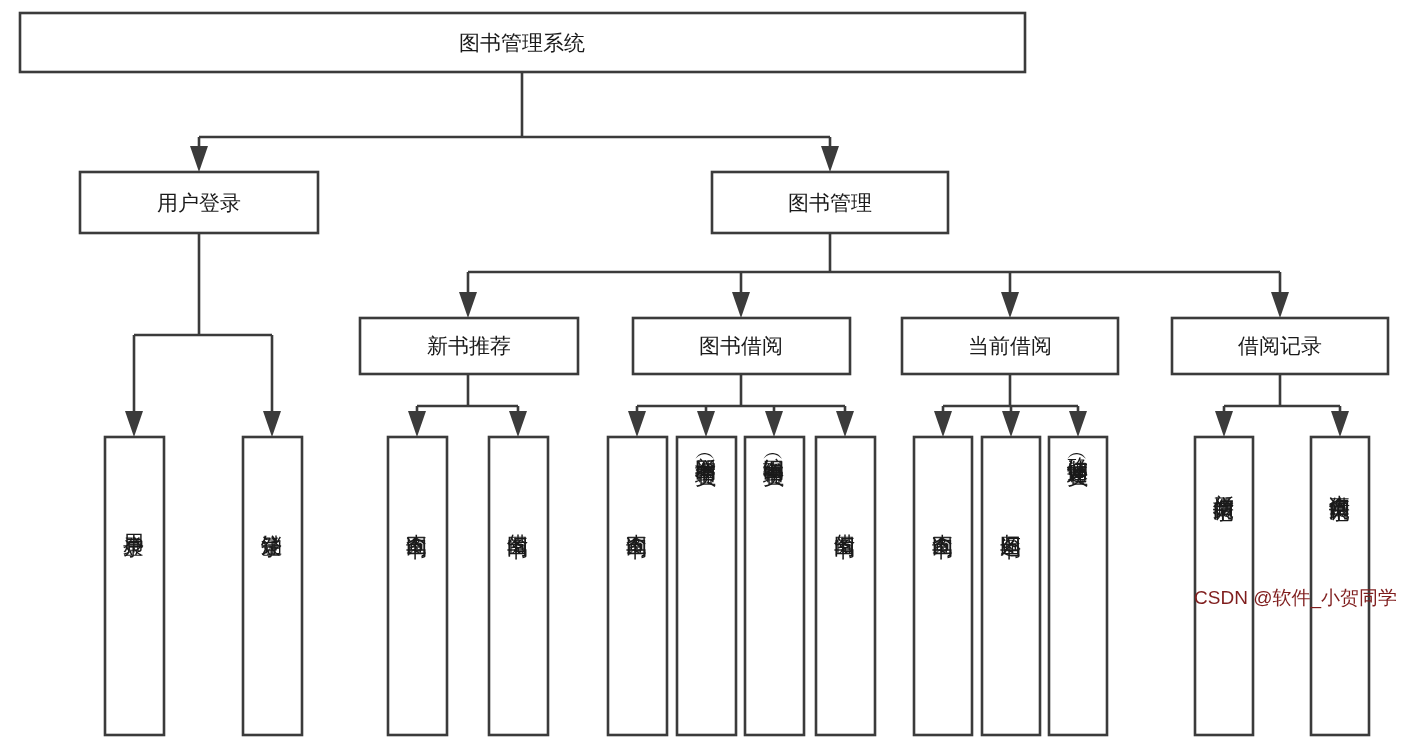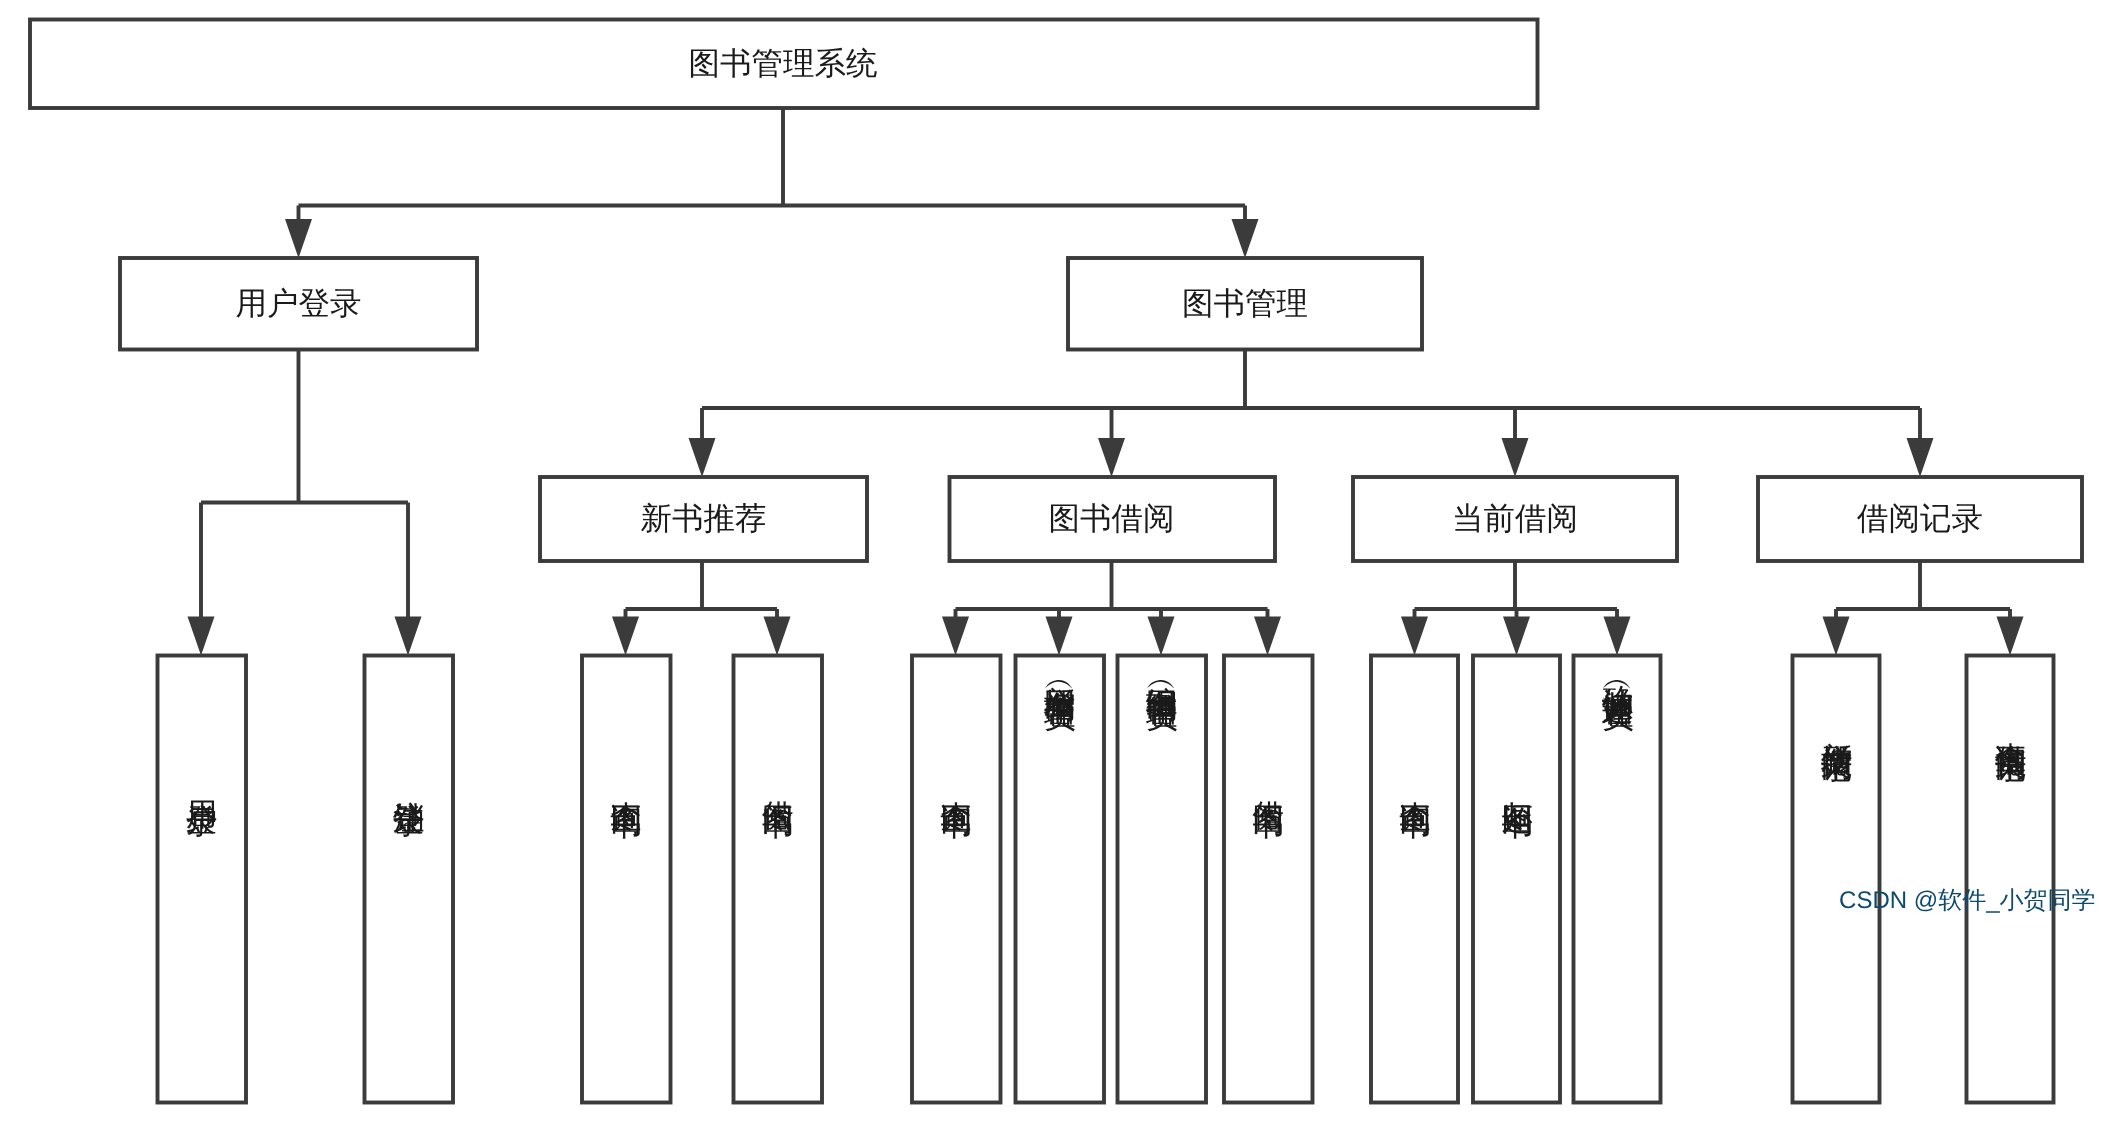--- a/index.html
+++ b/index.html
@@ -53,22 +53,22 @@
   }
   .arrow-head {
     fill: #3b3b3b;
     stroke: none;
   }
   .watermark {
     position: absolute;
     right: 8px;
     bottom: 6px;
     font-family: "Liberation Sans", "DejaVu Sans", sans-serif;
-    font-size: 16px;
-    color: #0c4a6e;
+    font-size: 19px;
+    color: #7f1d1d;
     white-space: nowrap;
     user-select: none;
   }
 </style>
 </head>
 <body>
 
 <div id="diagram-root">
 
   <svg id="tree-svg" viewBox="0 0 1405 747">

